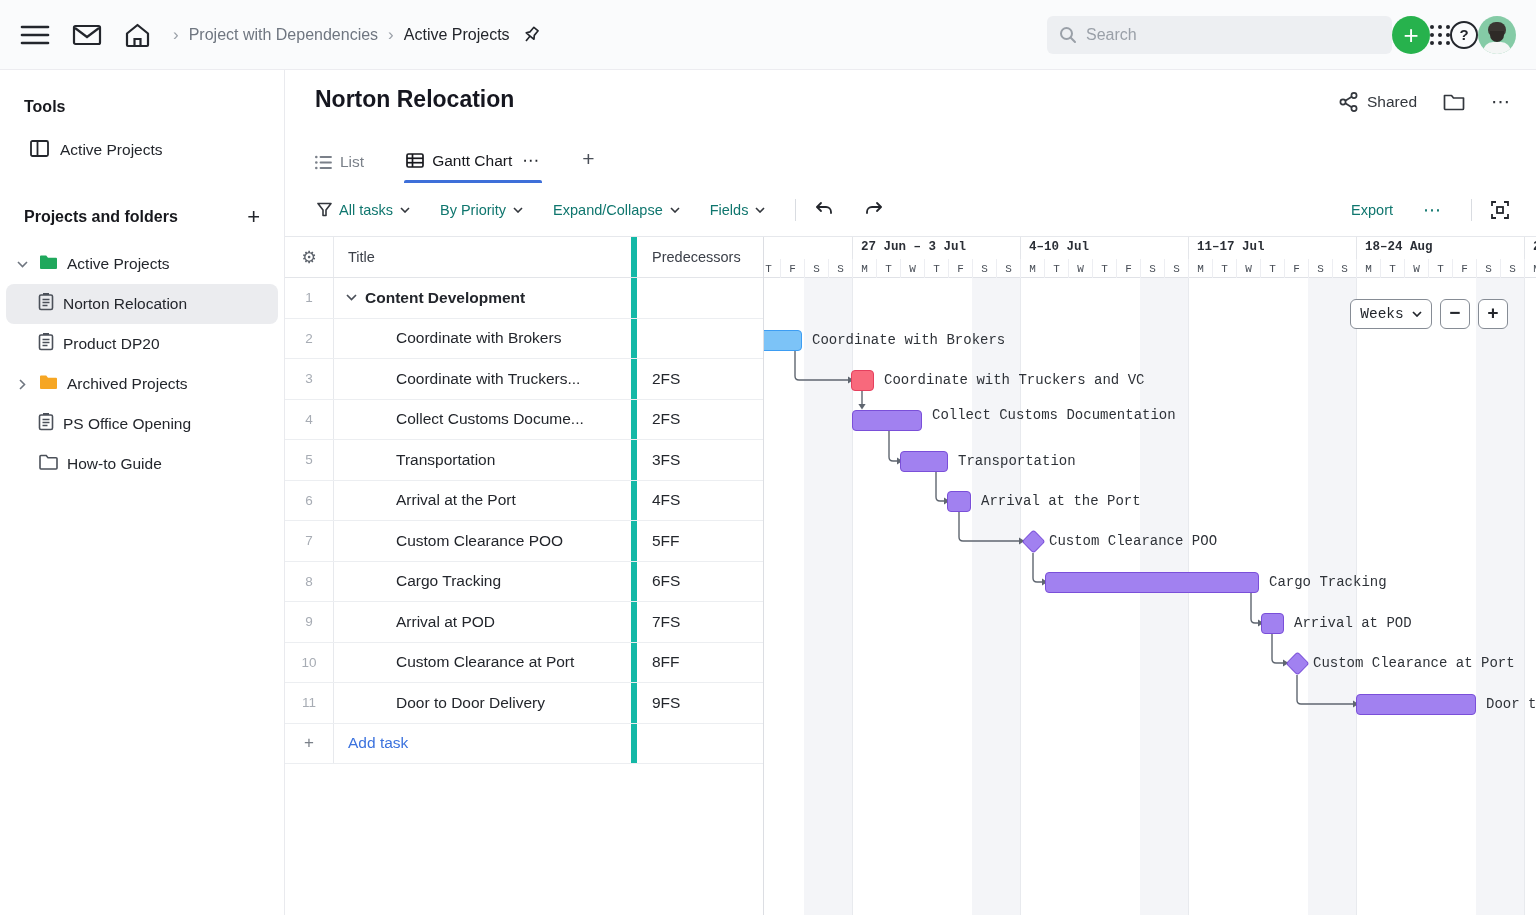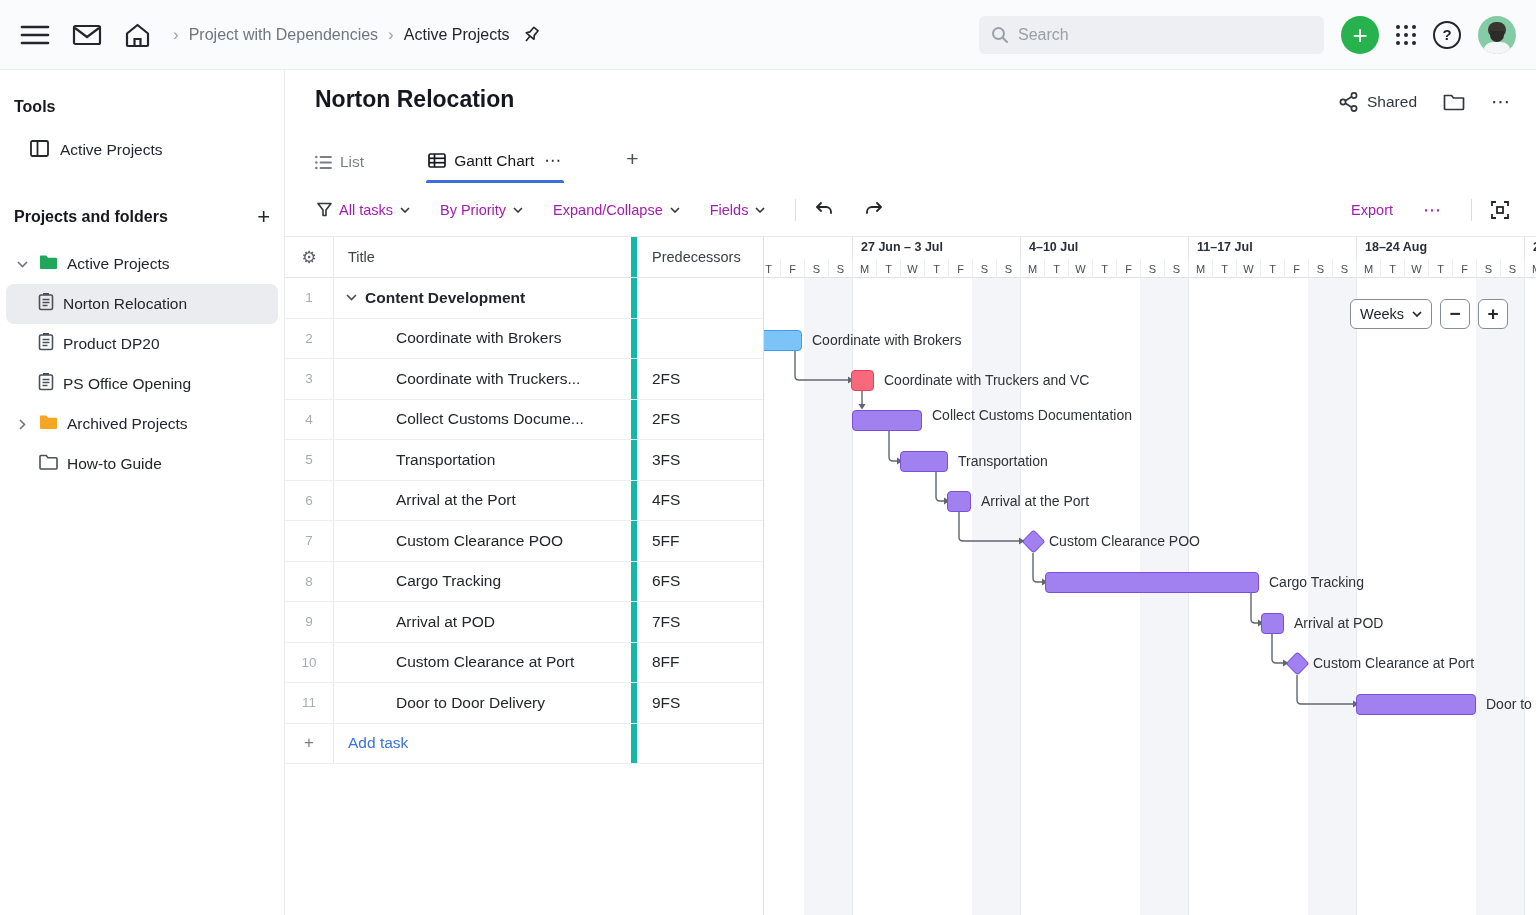--- a/index.html
+++ b/index.html
@@ -4,80 +4,80 @@
 <style>
   * { margin:0; padding:0; box-sizing:border-box; }
   html,body { width:1536px; height:915px; overflow:hidden; font-family:"Liberation Sans",sans-serif; background:#fff; color:#1f2329; }
   .topbar { height:70px; background:#fafbfc; border-bottom:1px solid #ececf0; display:flex; align-items:center; padding:0 20px; }
   .tb-left { display:flex; align-items:center; gap:22px; }
   .icon-btn { display:flex; align-items:center; justify-content:center; cursor:pointer; background:none; border:none; }
   .crumb { display:flex; align-items:center; gap:10px; font-size:16px; }
   .crumb .sep { color:#9aa0a8; font-size:17px; }
   .crumb .dim { color:#6f7680; }
   .crumb .cur { color:#23262c; }
-  .tb-right { margin-left:auto; display:flex; align-items:center; gap:17px; }
+  .tb-right { margin-left:auto; display:flex; align-items:center; gap:0; }
   .search { width:345px; height:38px; background:#edeff2; border-radius:6px; display:flex; align-items:center; padding:0 12px; gap:9px; }
   .search input { border:none; background:transparent; outline:none; font-size:16px; color:#3d424a; width:100%; font-family:inherit; }
   .search input::placeholder { color:#9aa0a8; }
   .green-btn { width:38px; height:38px; border-radius:50%; background:#27b24d; color:#fff; font-size:26px; line-height:1; display:flex; align-items:center; justify-content:center; border:none; cursor:pointer; font-weight:400; }
   .grid-dots { display:grid; grid-template-columns:repeat(3,4px); grid-gap:4px; }
   .grid-dots i { width:4px; height:4px; background:#23262c; border-radius:50%; }
   .help { width:28px; height:28px; border-radius:50%; border:2px solid #23262c; font-size:15px; font-weight:700; color:#23262c; display:flex; align-items:center; justify-content:center; }
   .avatar { width:38px; height:38px; border-radius:50%; background:#85cba6; overflow:hidden; position:relative; cursor:pointer; }
   .avatar .head { position:absolute; left:10px; top:6px; width:18px; height:15px; background:#3a3632; border-radius:8px 8px 7px 7px; }
   .avatar .beard { position:absolute; left:12px; top:15px; width:14px; height:11px; background:#2e2a27; border-radius:0 0 7px 7px; }
   .avatar .shirt { position:absolute; left:5px; top:26px; width:28px; height:14px; background:#f4f6f5; border-radius:10px 10px 0 0; }
 
   .app { display:flex; height:845px; }
   .sidebar { width:285px; border-right:1px solid #e9eaee; background:#fff; padding-top:28px; flex:none; }
-  .side-h { font-size:16px; font-weight:700; color:#17181d; padding:0 14px; margin-bottom:14px; display:flex; align-items:center; }
+  .side-h { font-size:16px; font-weight:700; color:#17181d; padding:0 24px; margin-bottom:14px; display:flex; align-items:center; }
   .side-h .plus { margin-left:auto; font-size:22px; font-weight:400; color:#23262c; cursor:pointer; }
   .side-item { display:flex; align-items:center; gap:11px; height:40px; padding:0 12px 0 30px; font-size:15.5px; color:#23262c; cursor:pointer; }
   .side-gap { height:34px; }
   .tree-item { display:flex; align-items:center; gap:9px; height:40px; margin:0 6px; padding-left:8px; border-radius:8px; font-size:15.5px; color:#23262c; cursor:pointer; }
   .tree-item.sel { background:#ebecef; }
   .tree-item .chev { width:16px; flex:none; display:flex; justify-content:center; color:#6f7680; }
   .tree-item .spacer { width:16px; flex:none; }
   .tree-item.child { padding-left:32px; }
   .lbl { white-space:nowrap; }
 
   .main { flex:1; position:relative; background:#fff; min-width:0; }
   .proj-head { height:113px; position:relative; }
   .title { position:absolute; top:16px; left:30px; font-size:23px; font-weight:700; color:#15161f; }
   .head-right { position:absolute; top:20px; right:26px; display:flex; align-items:center; gap:26px; color:#33373d; font-size:15.5px; }
   .head-right .shared { display:flex; align-items:center; gap:9px; cursor:pointer; }
-  .tabs { position:absolute; left:30px; bottom:0; display:flex; align-items:flex-end; gap:64px; }
+  .tabs { position:absolute; left:30px; bottom:0; display:flex; align-items:flex-end; gap:42px; }
   .tab { display:flex; align-items:center; gap:8px; padding-bottom:12px; font-size:15.5px; cursor:pointer; position:relative; }
   .tab.inactive { color:#7a8089; }
   .tab.active { color:#17181d; }
   .tab.active .under { position:absolute; left:-2px; right:-2px; bottom:0; height:3px; background:#3e6fd9; border-radius:2px 2px 0 0; }
   .tab .dots { font-size:17px; color:#23262c; letter-spacing:1px; margin-left:2px; }
   .tab-plus { font-size:21px; color:#4b5059; padding-bottom:12px; cursor:pointer; }
 
-  .toolbar { height:54px; border-bottom:1px solid #e6e8ec; display:flex; align-items:center; padding:0 26px 0 32px; font-size:14.5px; color:#a21caf; }
+  .toolbar { height:54px; border-bottom:1px solid #e6e8ec; display:flex; align-items:center; padding:0 26px 0 32px; font-size:14.5px; color:#0f766e; }
   .tbi { display:flex; align-items:center; gap:7px; margin-right:30px; cursor:pointer; white-space:nowrap; }
   .tb-divider { width:1px; height:22px; background:#d9dce1; margin:0 18px 0 0; }
   .tb-spacer { flex:1; }
   .chev-d { width:10px; height:6px; flex:none; }
 
   .content { display:flex; height:678px; }
   .tasktable { width:478px; flex:none; }
   .thead { height:41px; display:flex; border-bottom:1px solid #e3e5e9; color:#3c4049; font-size:14.5px; }
   .col-num { width:49px; flex:none; border-right:1px solid #e7e9ed; display:flex; align-items:center; justify-content:center; }
   .col-title { width:303px; flex:none; border-right:6px solid #14b8a6; display:flex; align-items:center; padding-left:14px; overflow:hidden; }
   .col-pred { flex:1; display:flex; align-items:center; padding-left:15px; }
   .trow { height:40.5px; display:flex; border-bottom:1px solid #eceef1; font-size:15.5px; color:#23262c; cursor:pointer; }
   .trow .col-num { color:#a7acb4; font-size:13.5px; }
   .trow .col-title { padding-left:0; }
   .t-group { font-weight:700; display:flex; align-items:center; gap:8px; padding-left:12px; }
   .t-child { padding-left:62px; }
   .t-add { color:#3b72de; padding-left:14px; font-size:15.5px; }
   .gear { color:#5c626b; font-size:17px; cursor:pointer; }
 
-  .gantt { flex:1; position:relative; border-left:1px solid #dcdee3; overflow:hidden; min-width:0; }
+  .gantt { flex:1; position:relative; border-left:1px solid #dcdee3; overflow:hidden; min-width:0;font-family:Liberation Mono, monospace; }
   .g-head { position:absolute; top:0; left:0; right:0; height:41px; border-bottom:1px solid #e0e2e7; background:#fff; z-index:3; }
   .g-week { position:absolute; top:0; height:41px; border-left:1px solid #e4e6ea; }
   .g-week span { position:absolute; top:3px; left:8px; font-size:12.5px; font-weight:700; color:#2b2f36; white-space:nowrap; }
   .g-day { position:absolute; top:22px; height:19px; width:24px; border-left:1px solid #edeef2; font-size:11px; color:#464c55; display:flex; align-items:center; justify-content:center; }
   .g-band { position:absolute; top:41px; bottom:0; background:#f4f5f8; z-index:0; }
   .g-vline { position:absolute; top:41px; bottom:0; width:1px; background:#e8eaee; z-index:0; }
   .g-bar { position:absolute; height:21px; border-radius:4px; border:1.5px solid; z-index:2; cursor:pointer; }
   .g-mile { position:absolute; width:17px; height:17px; border:1.5px solid; border-radius:3px; transform:rotate(45deg); z-index:2; cursor:pointer; }
   .g-label { position:absolute; height:20px; line-height:20px; font-size:14px; color:#2e3238; white-space:nowrap; z-index:2; }
   .g-svg { position:absolute; top:0; left:0; z-index:1; }
@@ -200,40 +200,40 @@
         <div class="tree-item child">
           <span><svg class="ic" width="16" height="18" viewBox="0 0 16 18">
               <rect x="1.5" y="2" width="13" height="14.5" rx="1.5" fill="none" stroke="#4b5059" stroke-width="1.6"></rect>
               <line x1="5" y1="1" x2="11" y2="1" stroke="#4b5059" stroke-width="2"></line>
               <line x1="4.5" y1="6.5" x2="11.5" y2="6.5" stroke="#4b5059" stroke-width="1.5"></line>
               <line x1="4.5" y1="9.5" x2="11.5" y2="9.5" stroke="#4b5059" stroke-width="1.5"></line>
               <line x1="4.5" y1="12.5" x2="9.5" y2="12.5" stroke="#4b5059" stroke-width="1.5"></line>
             </svg></span>
           <span class="lbl">Product DP20</span>
         </div>
-        <div class="tree-item child">
-          <span><svg class="ic" width="16" height="18" viewBox="0 0 16 18">
-              <rect x="1.5" y="2" width="13" height="14.5" rx="1.5" fill="none" stroke="#4b5059" stroke-width="1.6"></rect>
-              <line x1="5" y1="1" x2="11" y2="1" stroke="#4b5059" stroke-width="2"></line>
-              <line x1="4.5" y1="6.5" x2="11.5" y2="6.5" stroke="#4b5059" stroke-width="1.5"></line>
-              <line x1="4.5" y1="9.5" x2="11.5" y2="9.5" stroke="#4b5059" stroke-width="1.5"></line>
-              <line x1="4.5" y1="12.5" x2="9.5" y2="12.5" stroke="#4b5059" stroke-width="1.5"></line>
-            </svg></span>
-          <span class="lbl">PS Office Opening</span>
-        </div>
         <div class="tree-item">
           <span class="chev">
             <svg class="ic" width="7" height="11" viewBox="0 0 7 11">
               <path d="M1 1l4.5 4.5L1 10" fill="none" stroke="#6f7680" stroke-width="1.6"></path>
             </svg>
           </span>
           <span><svg class="ic" width="19" height="16" viewBox="0 0 19 16">
               <path d="M1 2.5a1 1 0 0 1 1-1h5.2l1.8 2.2H17a1 1 0 0 1 1 1V14a1 1 0 0 1-1 1H2a1 1 0 0 1-1-1z" fill="#f6a623"></path>
             </svg></span>
           <span class="lbl">Archived Projects</span>
+        </div>
+        <div class="tree-item child">
+          <span><svg class="ic" width="16" height="18" viewBox="0 0 16 18">
+              <rect x="1.5" y="2" width="13" height="14.5" rx="1.5" fill="none" stroke="#4b5059" stroke-width="1.6"></rect>
+              <line x1="5" y1="1" x2="11" y2="1" stroke="#4b5059" stroke-width="2"></line>
+              <line x1="4.5" y1="6.5" x2="11.5" y2="6.5" stroke="#4b5059" stroke-width="1.5"></line>
+              <line x1="4.5" y1="9.5" x2="11.5" y2="9.5" stroke="#4b5059" stroke-width="1.5"></line>
+              <line x1="4.5" y1="12.5" x2="9.5" y2="12.5" stroke="#4b5059" stroke-width="1.5"></line>
+            </svg></span>
+          <span class="lbl">PS Office Opening</span>
         </div>
         <div class="tree-item">
           <span class="spacer"></span>
           <span><svg class="ic" width="19" height="16" viewBox="0 0 19 16">
               <path d="M1 2.5a1 1 0 0 1 1-1h5.2l1.8 2.2H17a1 1 0 0 1 1 1V14a1 1 0 0 1-1 1H2a1 1 0 0 1-1-1z" fill="none" stroke="#4b5059" stroke-width="1.6"></path>
             </svg></span>
           <span class="lbl">How-to Guide</span>
         </div>
       </div>
   </div>

